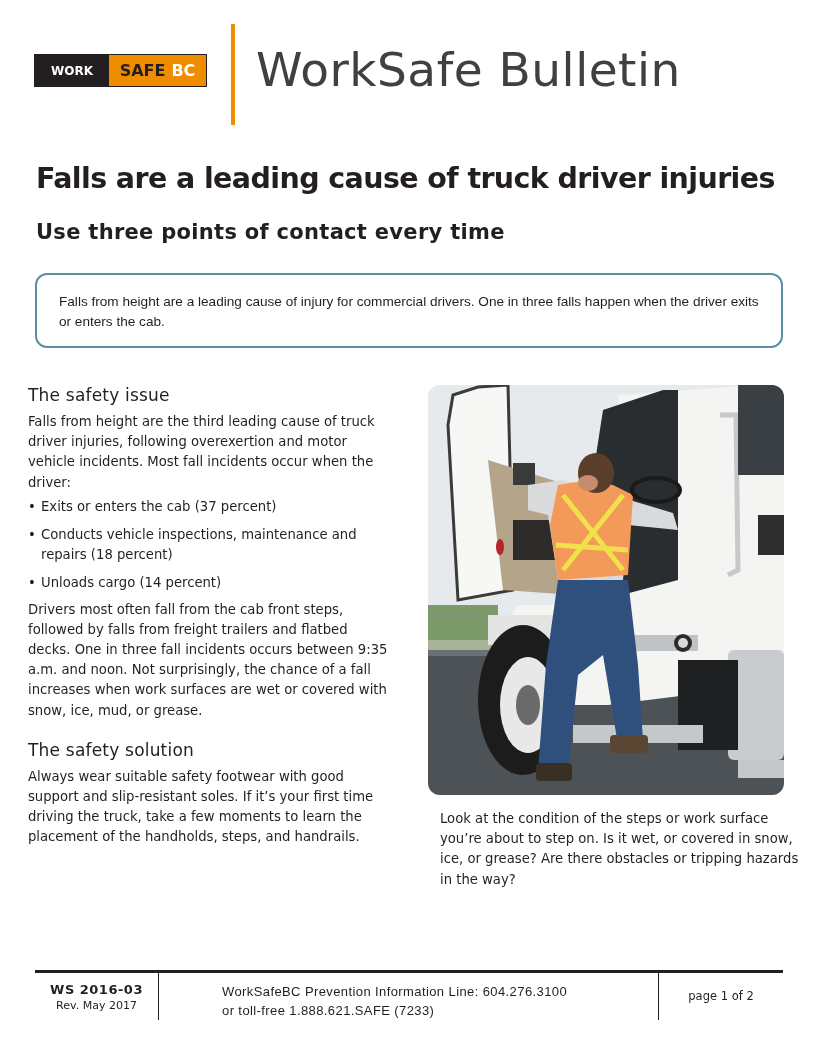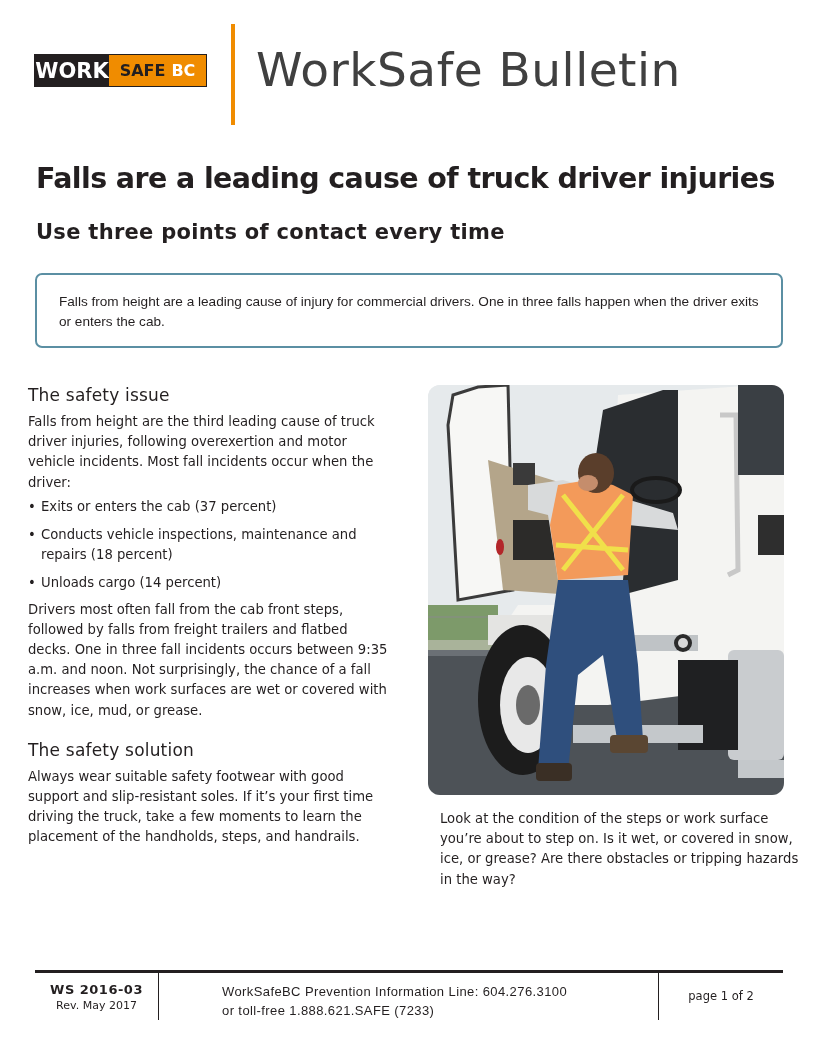--- a/index.html
+++ b/index.html
@@ -1,32 +1,32 @@
 <!DOCTYPE html>
 <html><head>
   <meta charset="utf-8">
   <style>
     * { margin: 0; padding: 0; box-sizing: border-box; }
     html, body { width: 816px; height: 1056px; background: #ffffff; overflow: hidden; }
     body { position: relative; font-family: "DejaVu Sans", sans-serif; color: #231f20; }
 
     
     .logo { position: absolute; left: 34px; top: 54px; width: 173px; height: 33px; display: flex; border: 1px solid #231f20; }
-    .logo-work { background: #231f20; color: #ffffff; width: 74px; display: flex; align-items: center; justify-content: center; font-family: "DejaVu Sans", sans-serif; font-weight: bold; font-size: 21px; letter-spacing: 0px; }
+    .logo-work { background: #231f20; color: #ffffff; width: 74px; display: flex; align-items: center; justify-content: center; font-family: "DejaVu Sans", sans-serif; font-weight: bold; font-size: 12px; letter-spacing: 0px; }
     .logo-safe { background: #f08c00; color: #231f20; flex: 1; display: flex; align-items: center; justify-content: center; font-weight: bold; font-size: 16px; gap: 6px; }
     .logo-safe .bc { color: #ffffff; }
     .header-rule { position: absolute; left: 231px; top: 24px; width: 4px; height: 101px; background: #f08c00; }
     .bulletin-title { position: absolute; left: 256px; top: 40px; font-family: "DejaVu Sans", sans-serif; font-size: 47px; line-height: 60px; color: #404040; letter-spacing: 0.5px; }
 
     
     .main-title { position: absolute; left: 36px; top: 160px; font-family: "DejaVu Sans", sans-serif; font-weight: bold; font-size: 28.5px; line-height: 38px; letter-spacing: -0.6px; color: #231f20; white-space: nowrap; }
     .sub-title { position: absolute; left: 36px; top: 217px; font-family: "DejaVu Sans", sans-serif; font-weight: bold; font-size: 21px; line-height: 30px; letter-spacing: 0.3px; color: #231f20; white-space: nowrap; }
 
     
-    .callout { position: absolute; left: 35px; top: 273px; width: 748px; height: 75px; border: 2px solid #5b8fa3; border-radius: 7px; padding: 17px 20px 0 22px; }
+    .callout { position: absolute; left: 35px; top: 273px; width: 748px; height: 75px; border: 2px solid #5b8fa3; border-radius: 12px; padding: 17px 20px 0 22px; }
     .callout p { font-family: "Liberation Sans", sans-serif; font-size: 13.6px; line-height: 20px; color: #231f20; }
 
     
     .col-left { position: absolute; left: 28px; top: 380px; width: 360px; }
     h2 { font-family: "DejaVu Sans", sans-serif; font-weight: normal; font-size: 17px; line-height: 30px; color: #231f20; letter-spacing: 0.2px; }
     .body-text { font-family: "DejaVu Sans", sans-serif; font-size: 13.2px; line-height: 20.2px; color: #231f20; }
     .issue-h { margin-bottom: 2px; }
     ul.bullets { list-style: none; margin-top: 4px; }
     ul.bullets li { position: relative; padding-left: 13px; font-size: 13.2px; line-height: 20.2px; margin-bottom: 8px; }
     ul.bullets li::before { content: "•"; position: absolute; left: 0; top: 0; }

